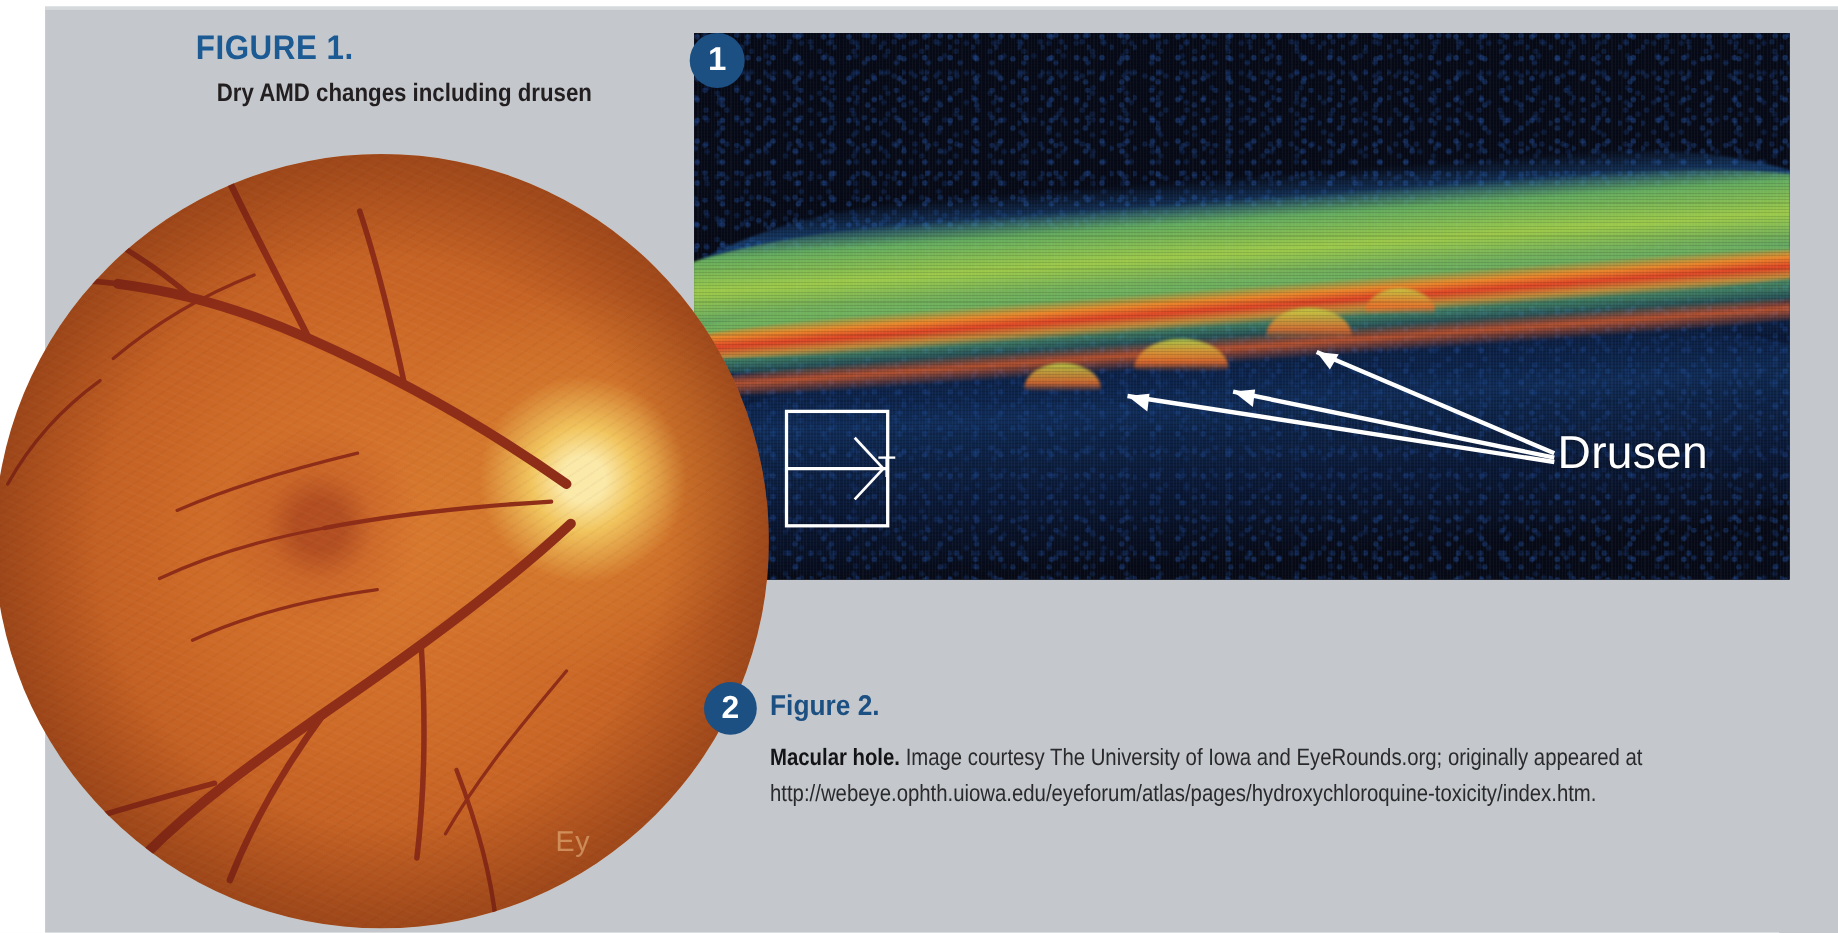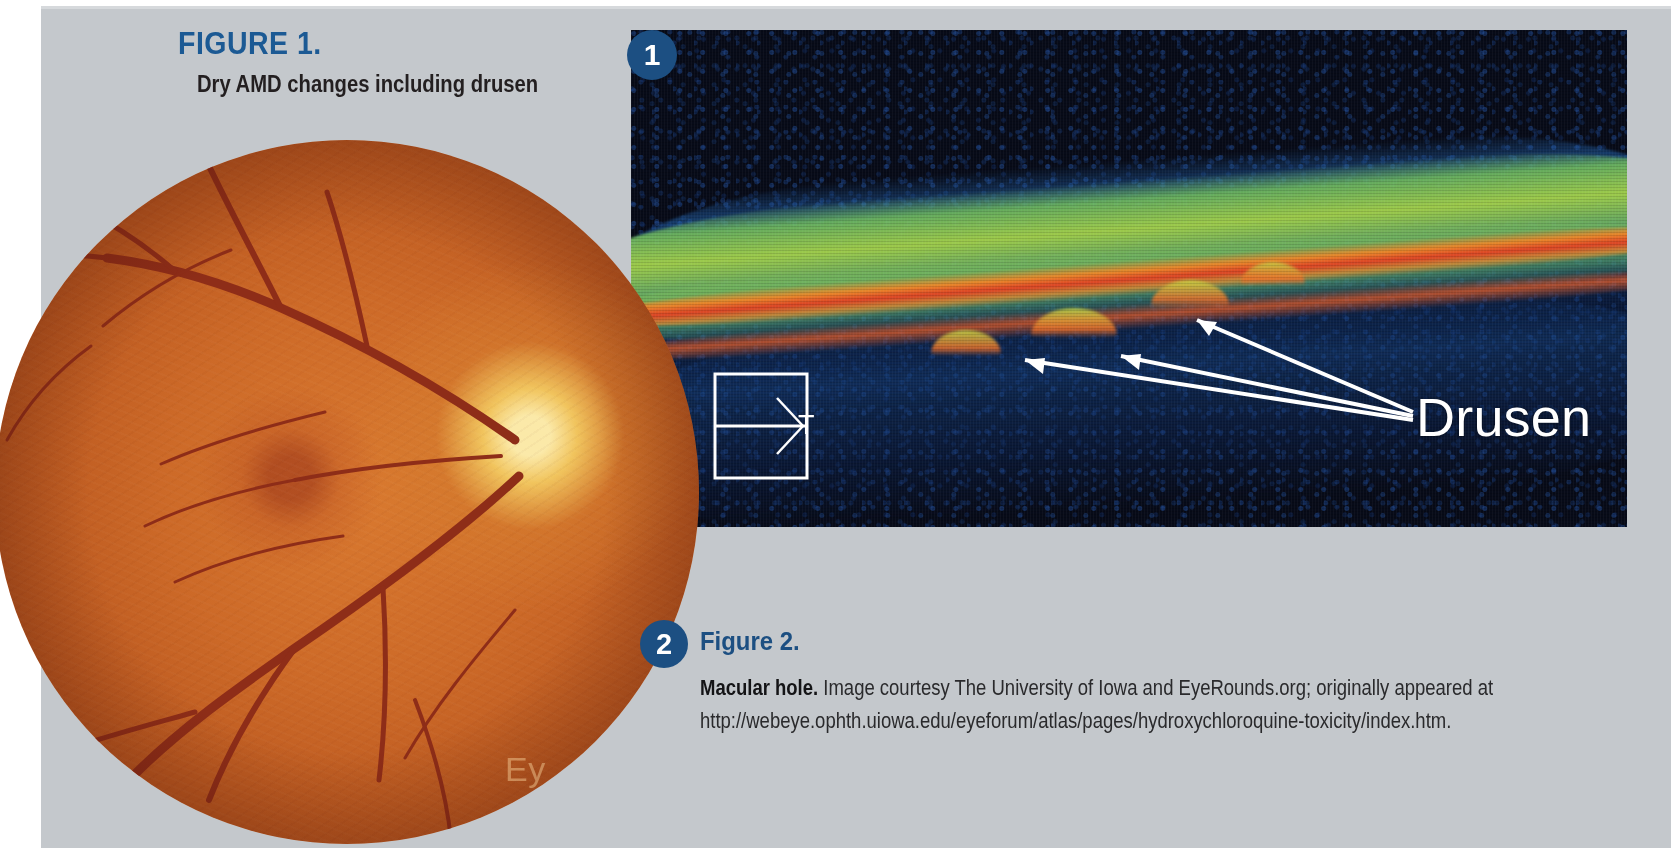--- a/index.html
+++ b/index.html
@@ -212,21 +212,21 @@
     position: absolute;
     inset: 0;
     z-index: 12;
   }
   .drusen-label {
     position: absolute;
     left: 785px;
     top: 360px;
     color: #ffffff;
     font-family: "Liberation Sans", sans-serif;
-    font-size: 54px;
+    font-size: 42px;
     line-height: 1;
     letter-spacing: 0.2px;
     z-index: 14;
     text-shadow: 0 0 3px rgba(0,0,0,.55);
   }
   .oct-t {
     position: absolute;
     left: 167px;
     top: 382px;
     color: #ffffff;
@@ -265,21 +265,21 @@
     border-radius: 50%;
     background: radial-gradient(circle at 50% 50%, rgba(0,0,0,0) 52%, rgba(60,16,6,.40) 86%, rgba(40,10,4,.62) 100%);
   }
   .fundus-svg { position: absolute; inset: 0; }
   .watermark {
     position: absolute;
     left: 505px;
     top: 750px;
     color: rgba(255,225,170,.42);
     font-family: "Liberation Sans", sans-serif;
-    font-size: 34px;
+    font-size: 26px;
     letter-spacing: .5px;
     z-index: 22;
   }
 
   
   .fig2-title {
     position: absolute;
     left: 700px;
     top: 628px;
     font-family: "Liberation Sans Narrow", "Liberation Sans", sans-serif;

